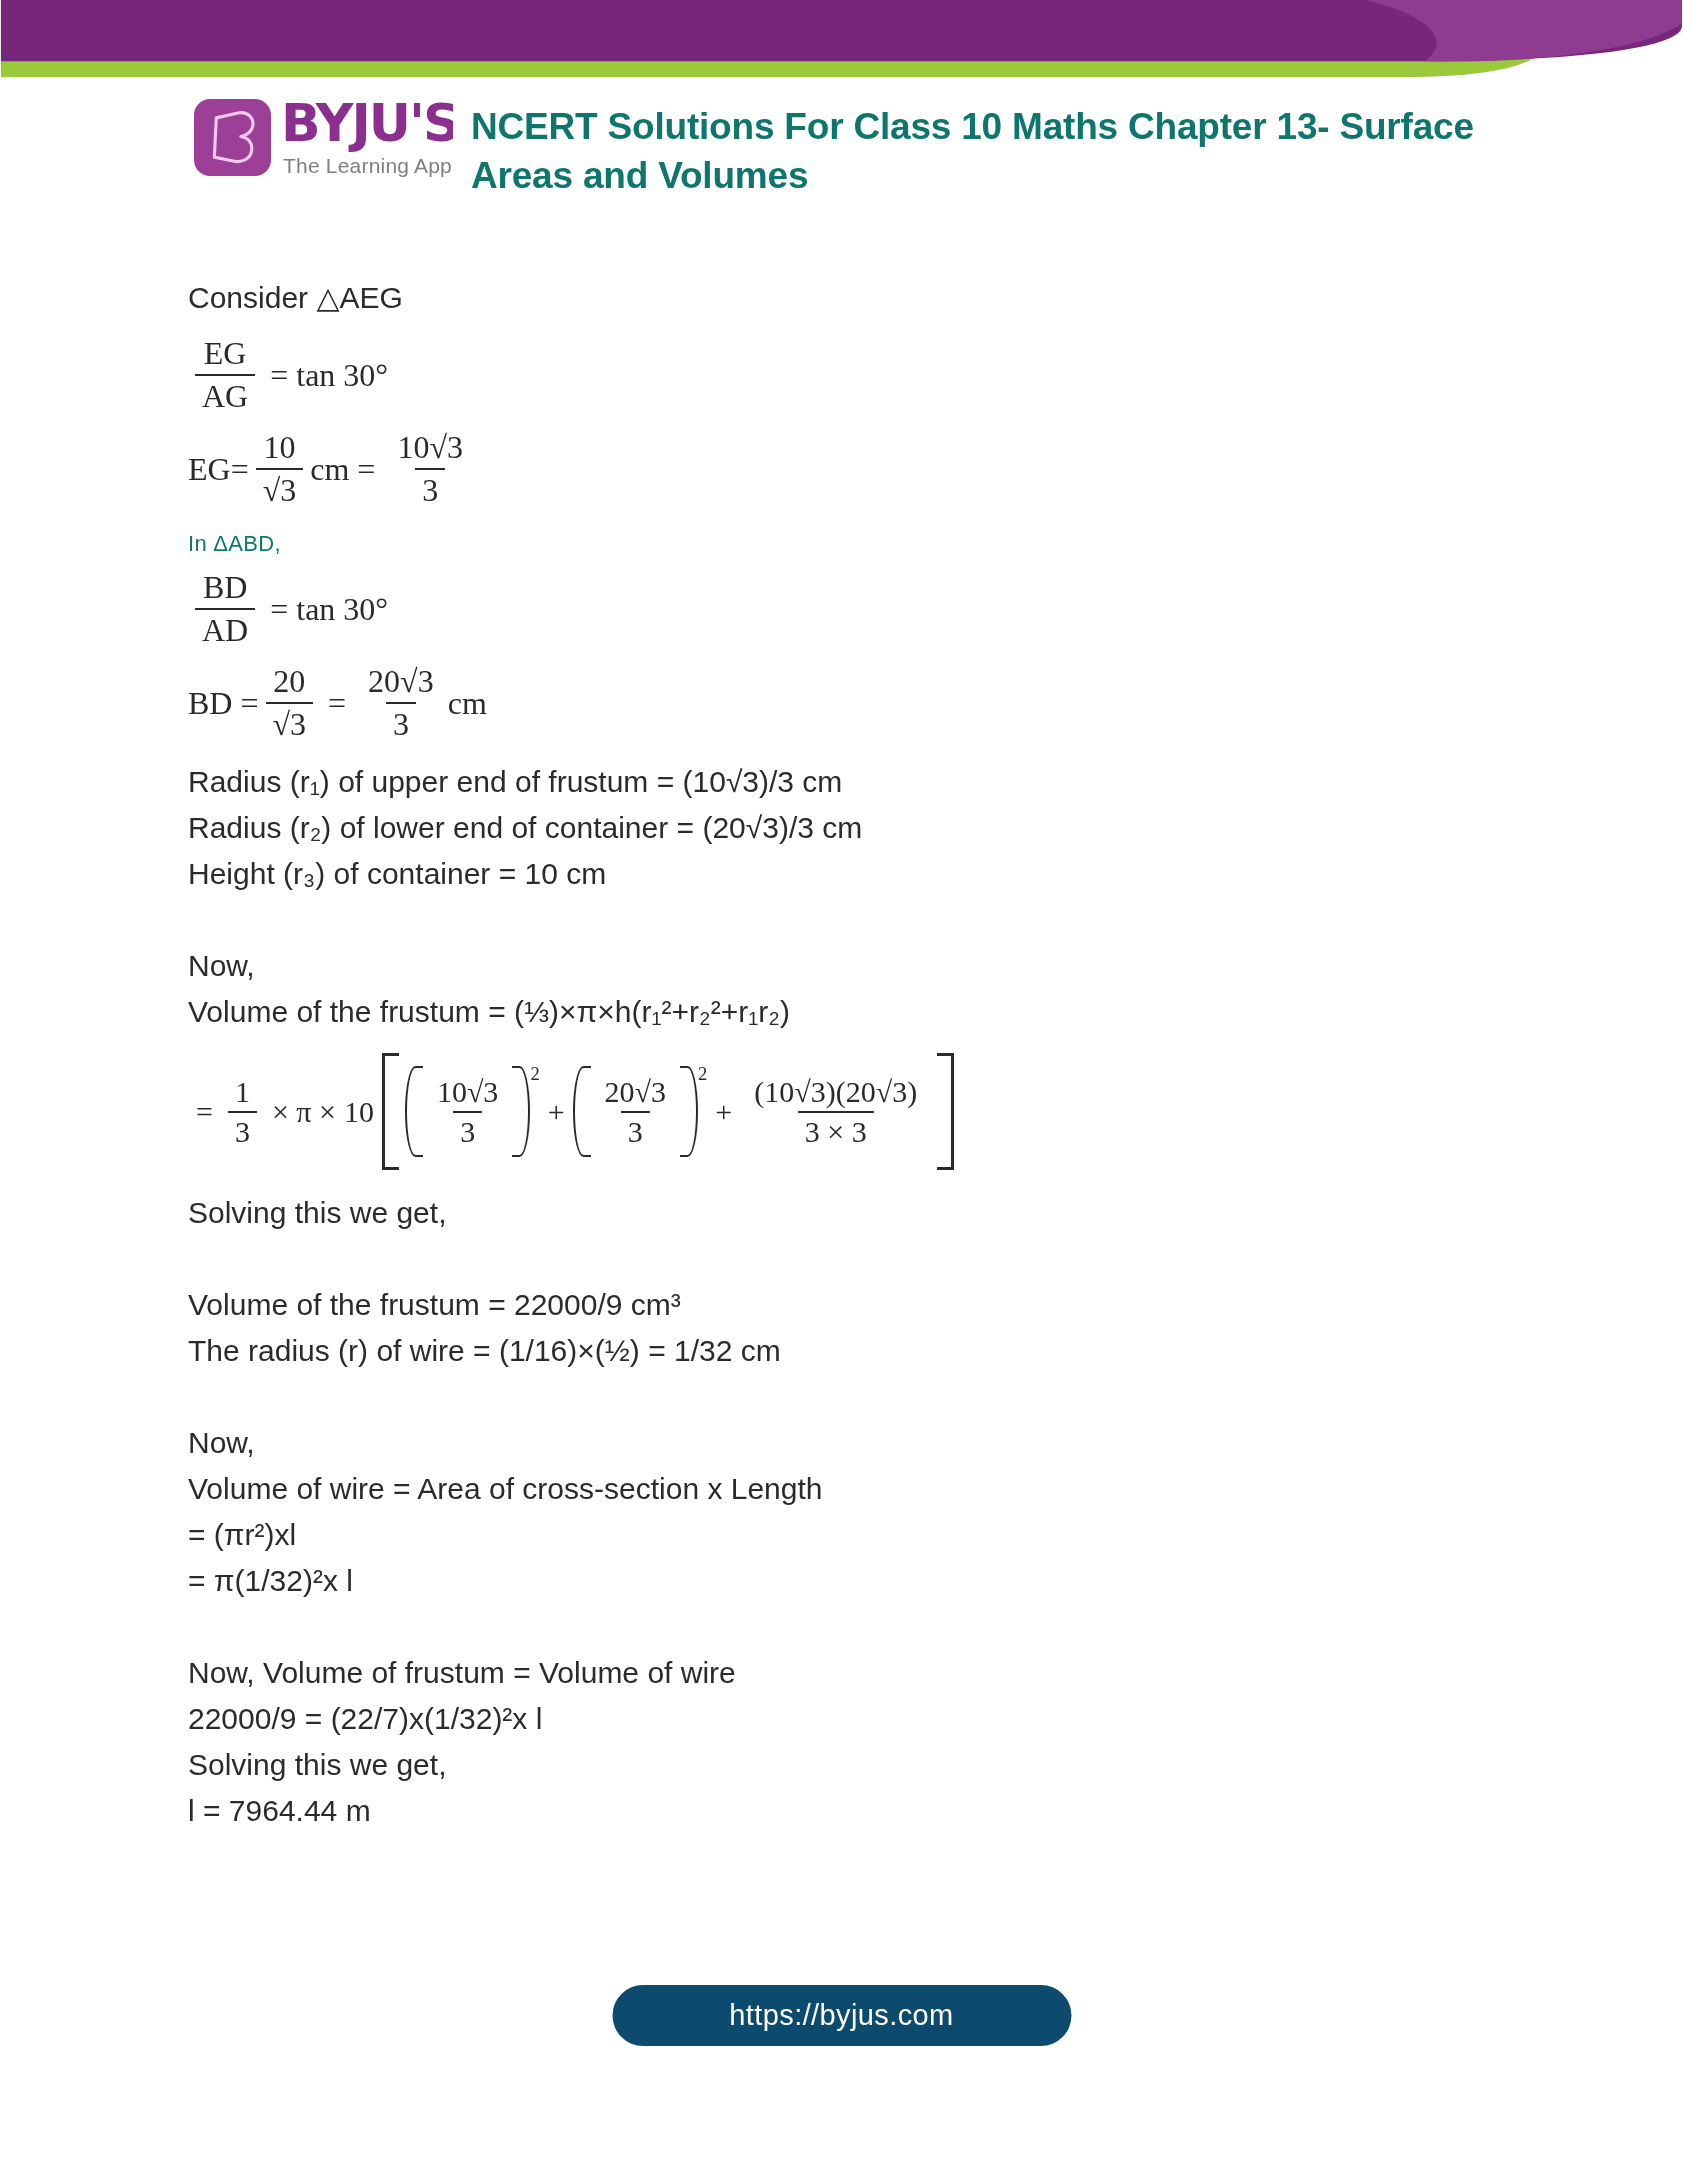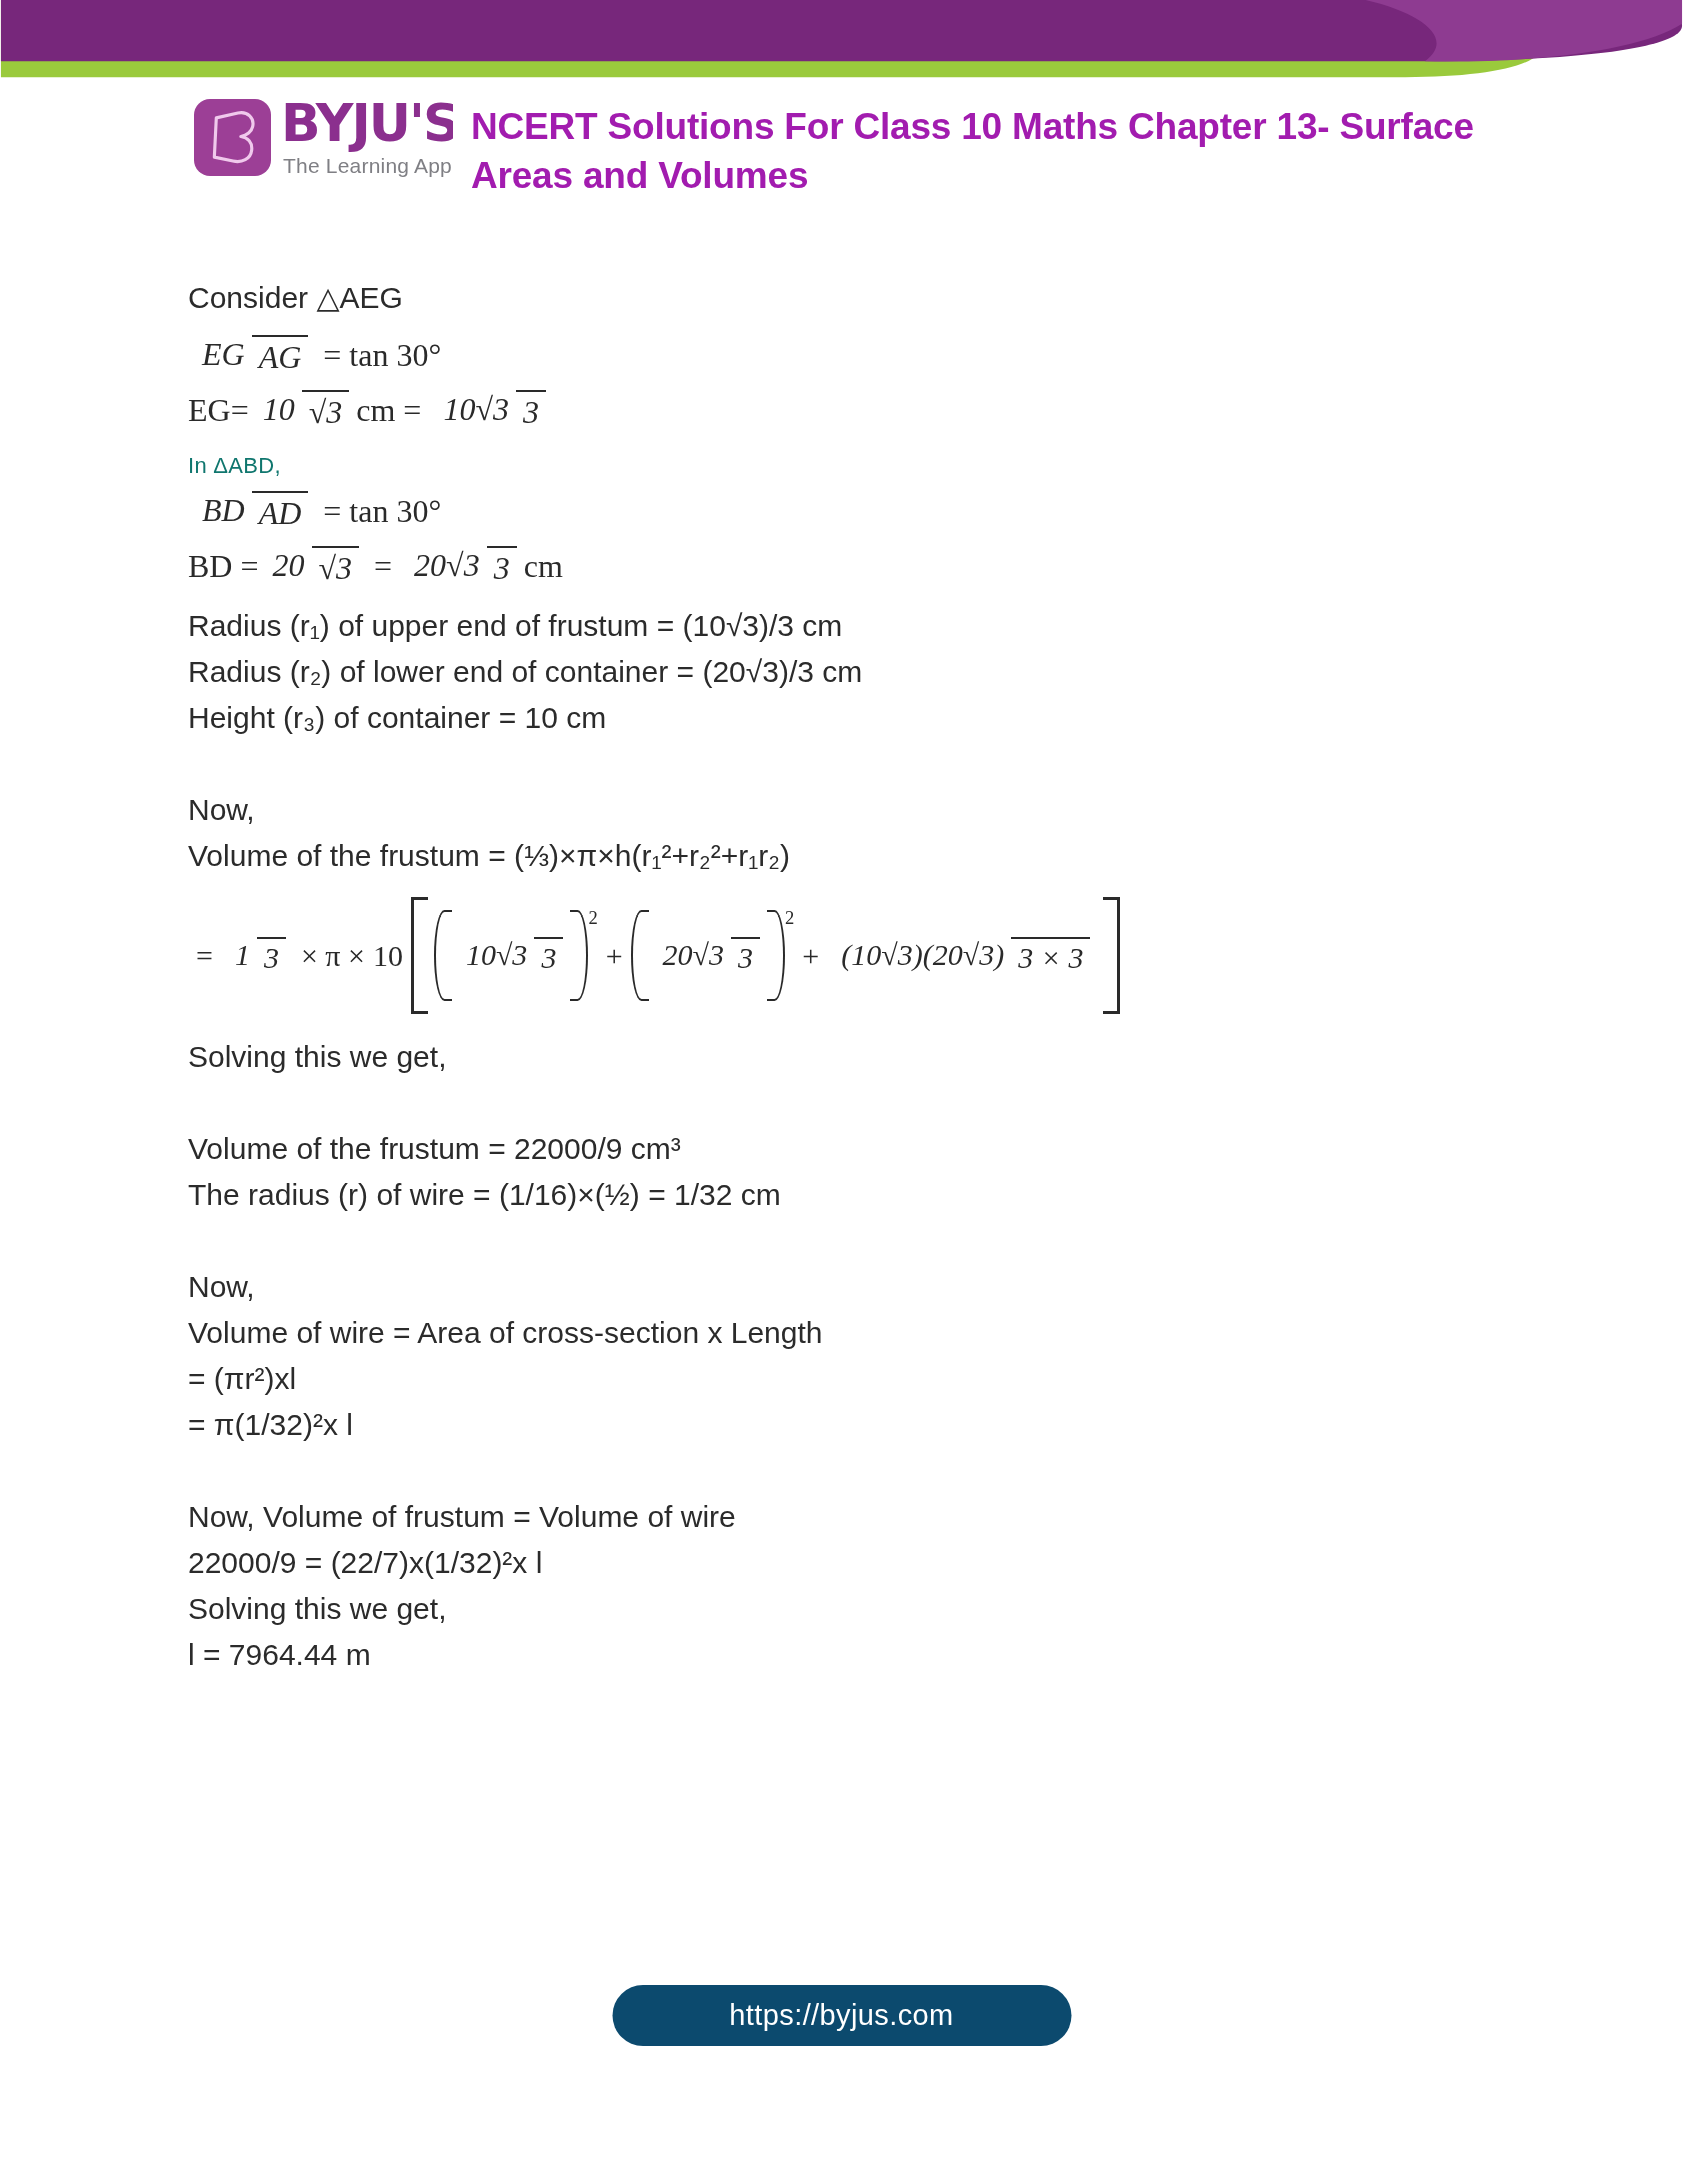--- a/index.html
+++ b/index.html
@@ -90,21 +90,21 @@
   .header-title {
     position: absolute;
     top: 0px;
     left: 283px;
     width: 1034px;
     background: #ffffff;
     font-family: "Liberation Sans", sans-serif;
     font-weight: 700;
     font-size: 37px;
     line-height: 1.32;
-    color: #a21caf;
+    color: #0f766e;
     padding-top: 8px;
     letter-spacing: -0.2px;
   }
 
   
   .content {
     position: absolute;
     top: 275px;
     left: 188px;
     width: 1317px;
@@ -124,25 +124,24 @@
     font-family: "Liberation Serif", serif;
     color: #2a2a2a;
     display: flex;
     align-items: center;
     white-space: nowrap;
   }
   .math-block { margin: 10px 0 0 0; }
   .m-lead { display: inline-block; }
   .frac {
     display: inline-flex;
-    flex-direction: row;
+    flex-direction: column;
     align-items: center;
     vertical-align: middle;
     margin: 0 7px;
-    font-style: italic;
   }
   .frac > .num { padding: 0 7px 2px 7px; }
   .frac > .den { padding: 2px 7px 0 7px; border-top: 2px solid #2a2a2a; }
   .sup { font-size: .62em; vertical-align: super; }
   .op { margin: 0 8px; }
   .paren-big {
     display: inline-flex;
     align-items: stretch;
     font-size: 1em;
   }

